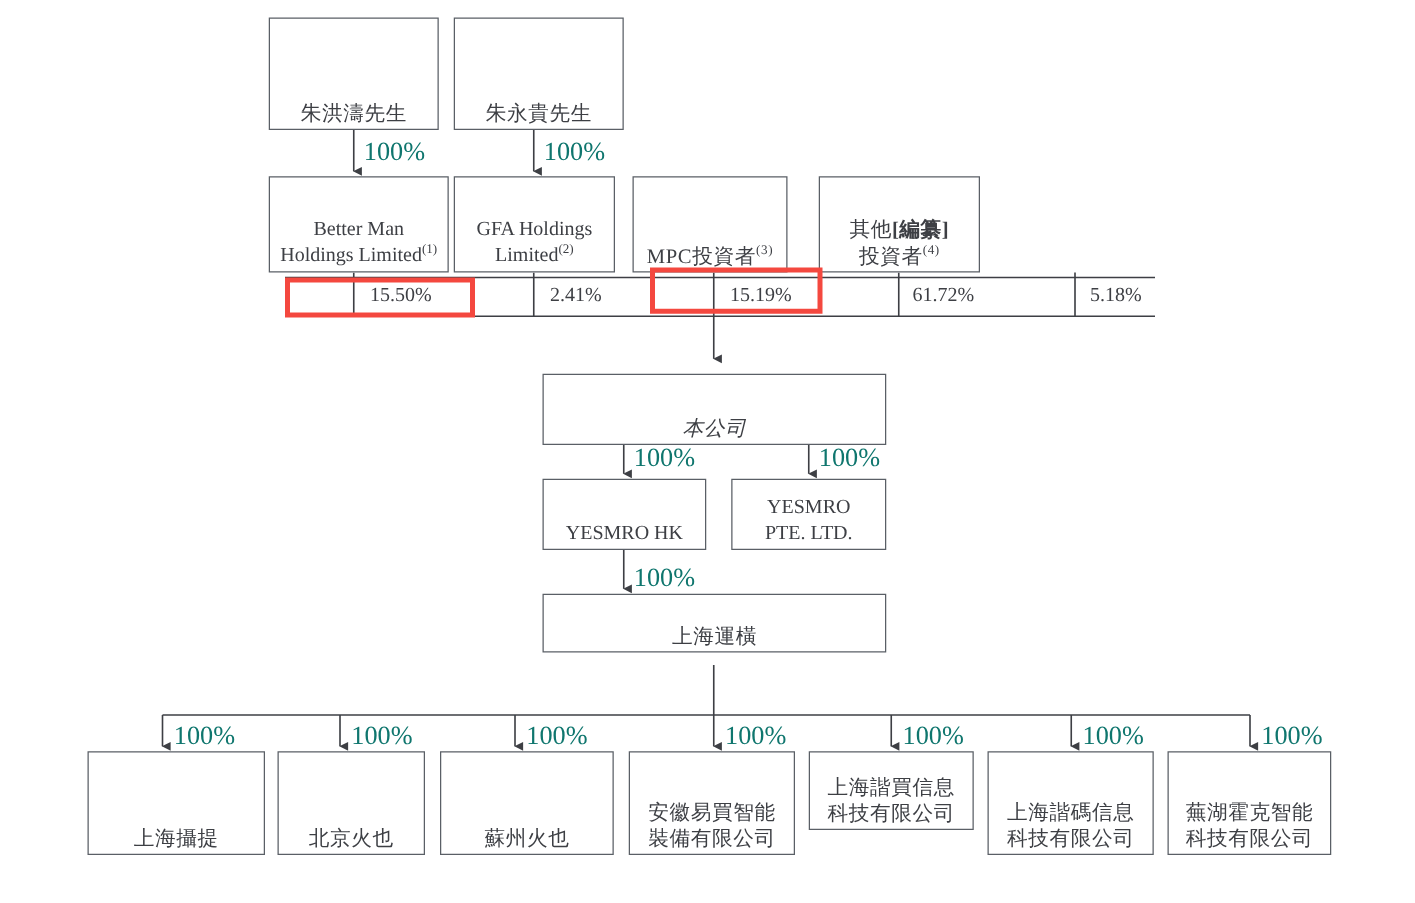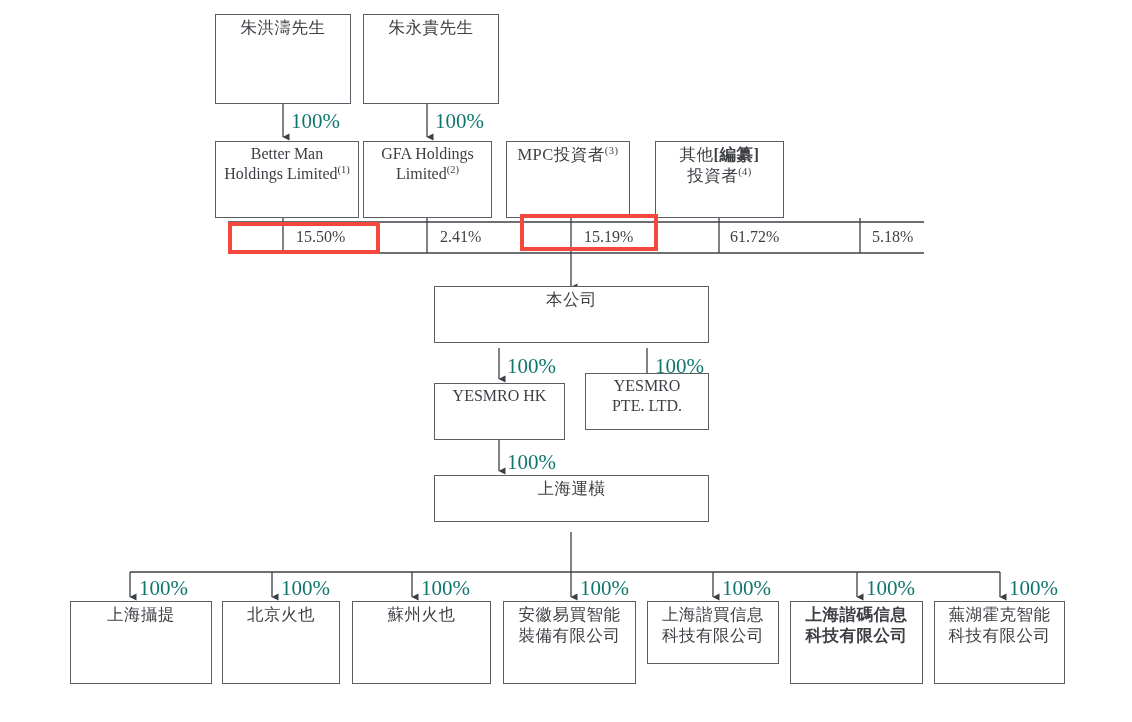--- a/index.html
+++ b/index.html
@@ -22,21 +22,21 @@
     top: 0;
     width: 1132px;
     height: 722px;
   }
   .node {
     position: absolute;
     box-sizing: border-box;
     border: 1px solid #5a5f66;
     background: #ffffff;
     display: flex;
-    align-items: flex-start;
+    align-items: flex-end;
     justify-content: center;
     text-align: center;
     color: #3d3f44;
     line-height: 1.28;
     padding: 2px 4px;
     z-index: 3;
   }
   .node-text {
     display: block;
     width: 100%;
@@ -163,32 +163,32 @@
 
   <div class="pct-label" style="left:296px; top:228px;">15.50%</div>
   <div class="pct-label" style="left:440px; top:228px;">2.41%</div>
   <div class="pct-label" style="left:584px; top:228px;">15.19%</div>
   <div class="pct-label" style="left:730px; top:228px;">61.72%</div>
   <div class="pct-label" style="left:872px; top:228px;">5.18%</div>
 
   <div class="edge-label" style="left:291px; top:109px;">100%</div>
   <div class="edge-label" style="left:435px; top:109px;">100%</div>
 
-  <div class="node" style="left:434px; top:286px; width:275px; height:57px;">
+  <div class="node" style="left:434px; top:299px; width:275px; height:57px;font-style:italic;">
     <span class="node-text lbl-cn">本公司</span>
   </div>
 
   <div class="edge-label" style="left:507px; top:354px;">100%</div>
   <div class="edge-label" style="left:655px; top:354px;">100%</div>
 
   <div class="node" style="left:434px; top:383px; width:131px; height:57px;">
     <span class="node-text lbl-en">YESMRO HK</span>
   </div>
 
-  <div class="node" style="left:585px; top:373px; width:124px; height:57px;">
+  <div class="node" style="left:585px; top:383px; width:124px; height:57px;">
     <span class="node-text lbl-en">
       <span>YESMRO</span><br>
       <span>PTE. LTD.</span>
     </span>
   </div>
 
   <div class="edge-label" style="left:507px; top:450px;">100%</div>
 
   <div class="node" style="left:434px; top:475px; width:275px; height:47px;">
     <span class="node-text lbl-cn">上海運橫</span>
@@ -221,21 +221,21 @@
     </span>
   </div>
 
   <div class="node" style="left:647px; top:601px; width:132px; height:63px;">
     <span class="node-text lbl-cn">
       <span>上海諧買信息</span><br>
       <span>科技有限公司</span>
     </span>
   </div>
 
-  <div class="node" style="left:790px; top:601px; width:133px; height:83px;font-weight:bold;">
+  <div class="node" style="left:790px; top:601px; width:133px; height:83px;">
     <span class="node-text lbl-cn">
       <span>上海諧碼信息</span><br>
       <span>科技有限公司</span>
     </span>
   </div>
 
   <div class="node" style="left:934px; top:601px; width:131px; height:83px;">
     <span class="node-text lbl-cn">
       <span>蕪湖霍克智能</span><br>
       <span>科技有限公司</span>

